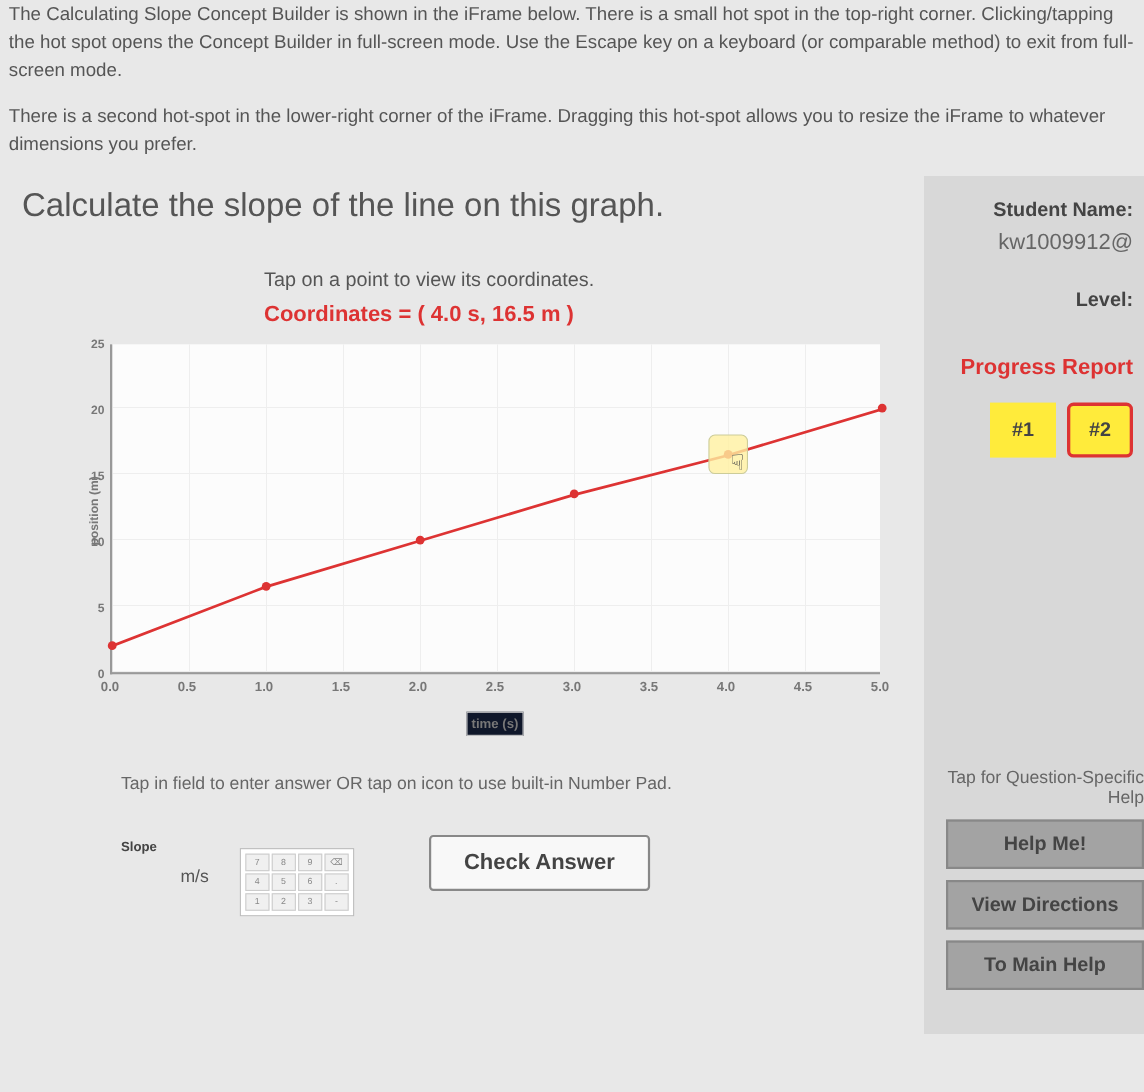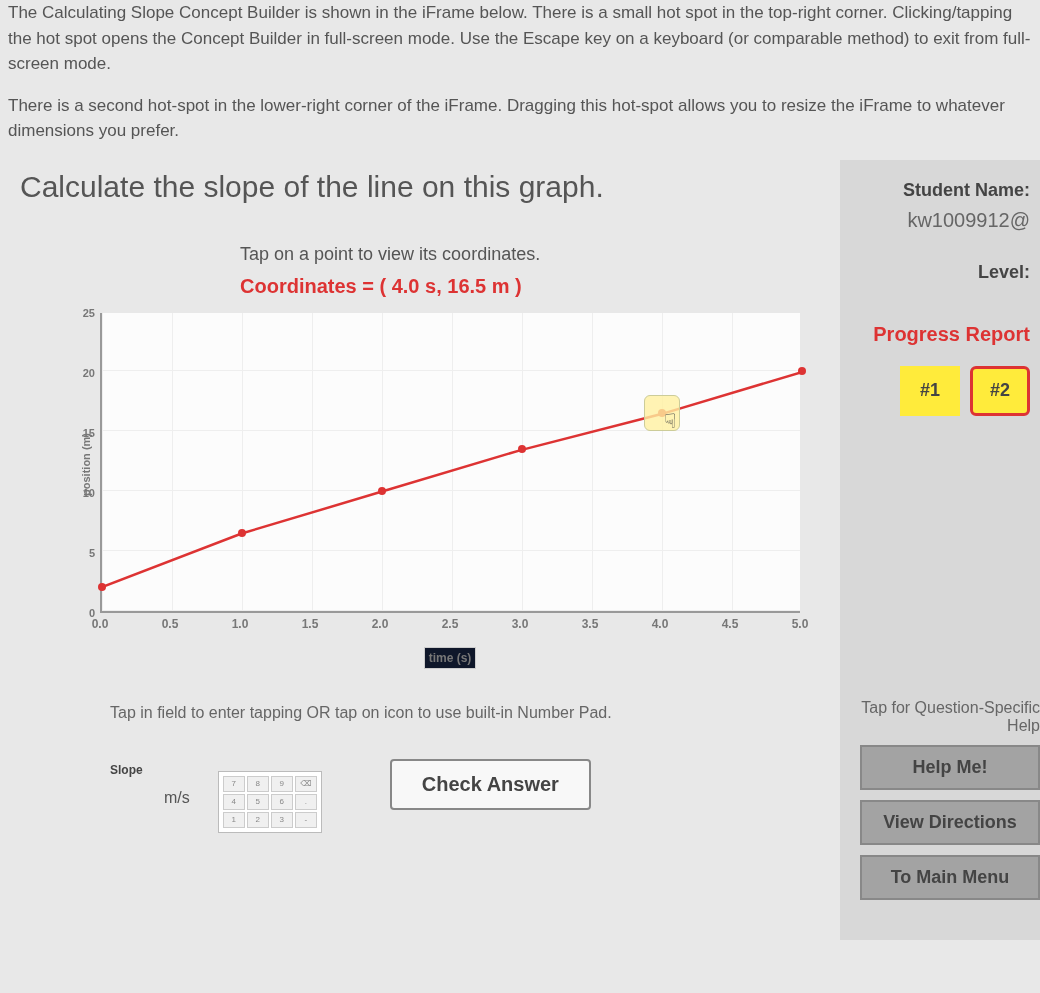--- a/index.html
+++ b/index.html
@@ -318,21 +318,21 @@
               <div class="x-tick" style="left: 560px;">4.0</div>
               <div class="x-tick" style="left: 630px;">4.5</div>
               <div class="x-tick" style="left: 700px;">5.0</div>
             </div>
           <div class="x-axis-label">time (s)</div>
         </div>
       </div>
     </div>
 
     <div class="answer-section">
-      <div class="answer-instruction">Tap in field to enter tapping OR tap on icon to use built-in Number Pad.</div>
+      <div class="answer-instruction">Tap in field to enter answer OR tap on icon to use built-in Number Pad.</div>
       <div class="answer-row">
         <div>
           <div class="slope-label">Slope</div>
           <div class="unit-label" style="margin-left:54px;">m/s</div>
         </div>
         <div class="input-stack">
           <input class="answer-input" type="text" style="visibility: hidden;">
           <div class="keypad">
             <div class="keypad-key">7</div>
             <div class="keypad-key">8</div>
@@ -360,16 +360,16 @@
     <div class="progress-label">Progress Report</div>
     <div class="progress-boxes" id="progress-boxes">
         <div class="progress-box">#1</div>
         <div class="progress-box current">#2</div>
       </div>
 
     <div class="help-section">
       <div class="help-instruction">Tap for Question-Specific Help</div>
       <button class="help-btn">Help Me!</button>
       <button class="help-btn">View Directions</button>
-      <button class="help-btn">To Main Menu</button>
+      <button class="help-btn">To Main Help</button>
     </div>
   </div>
 </div>
 
 </body></html>

